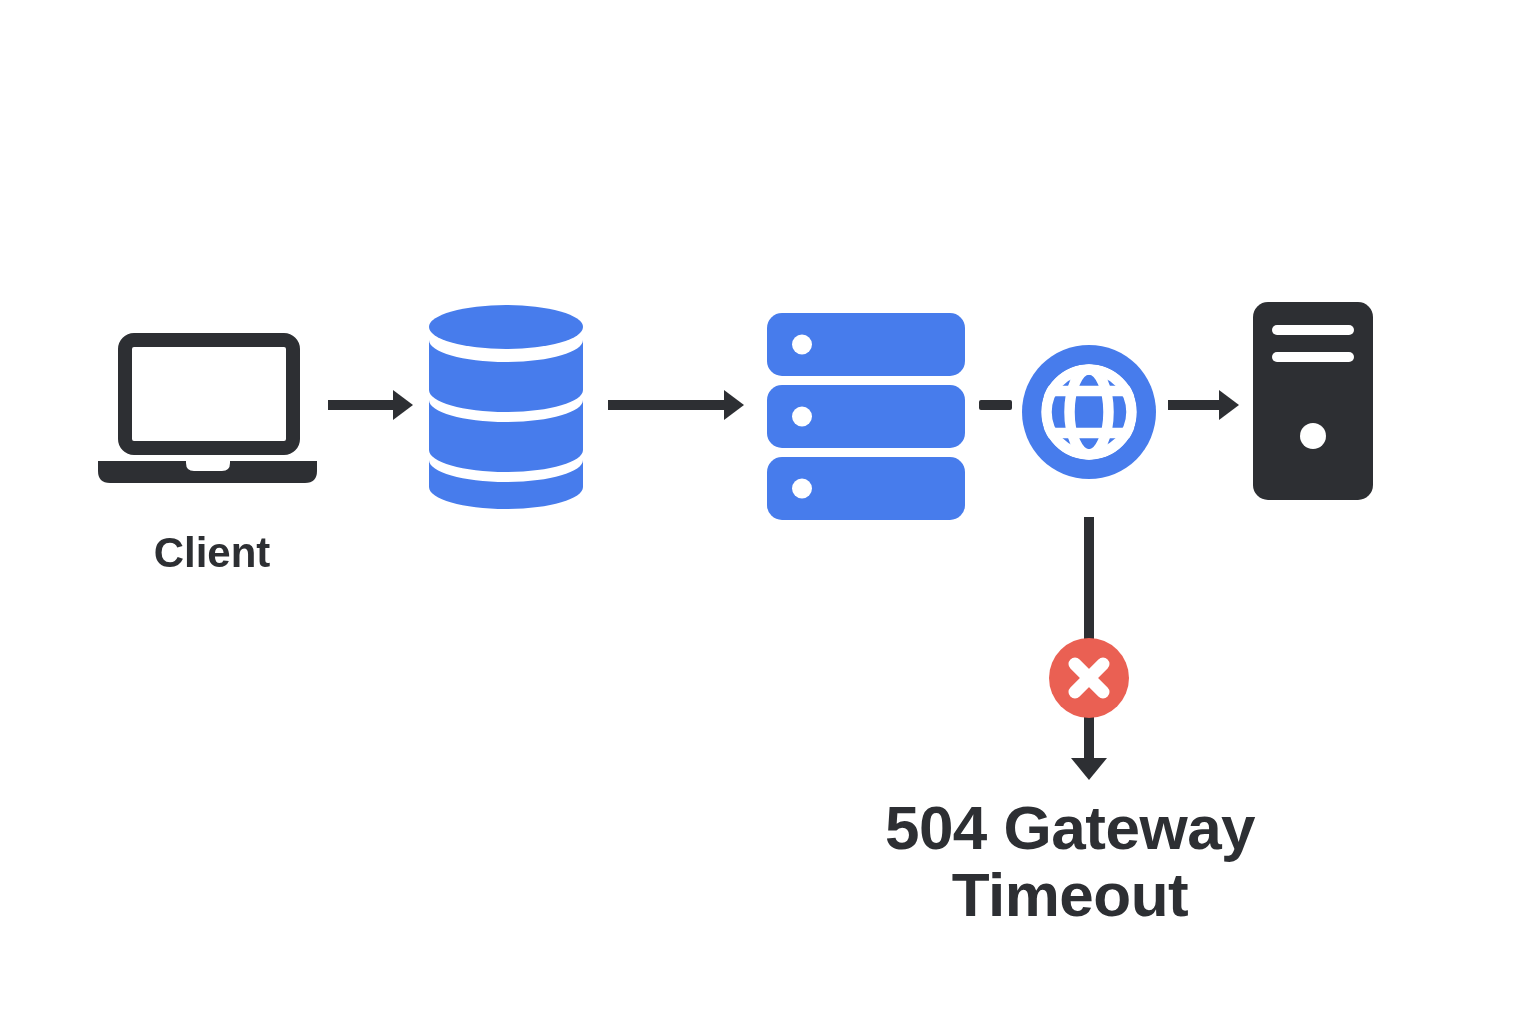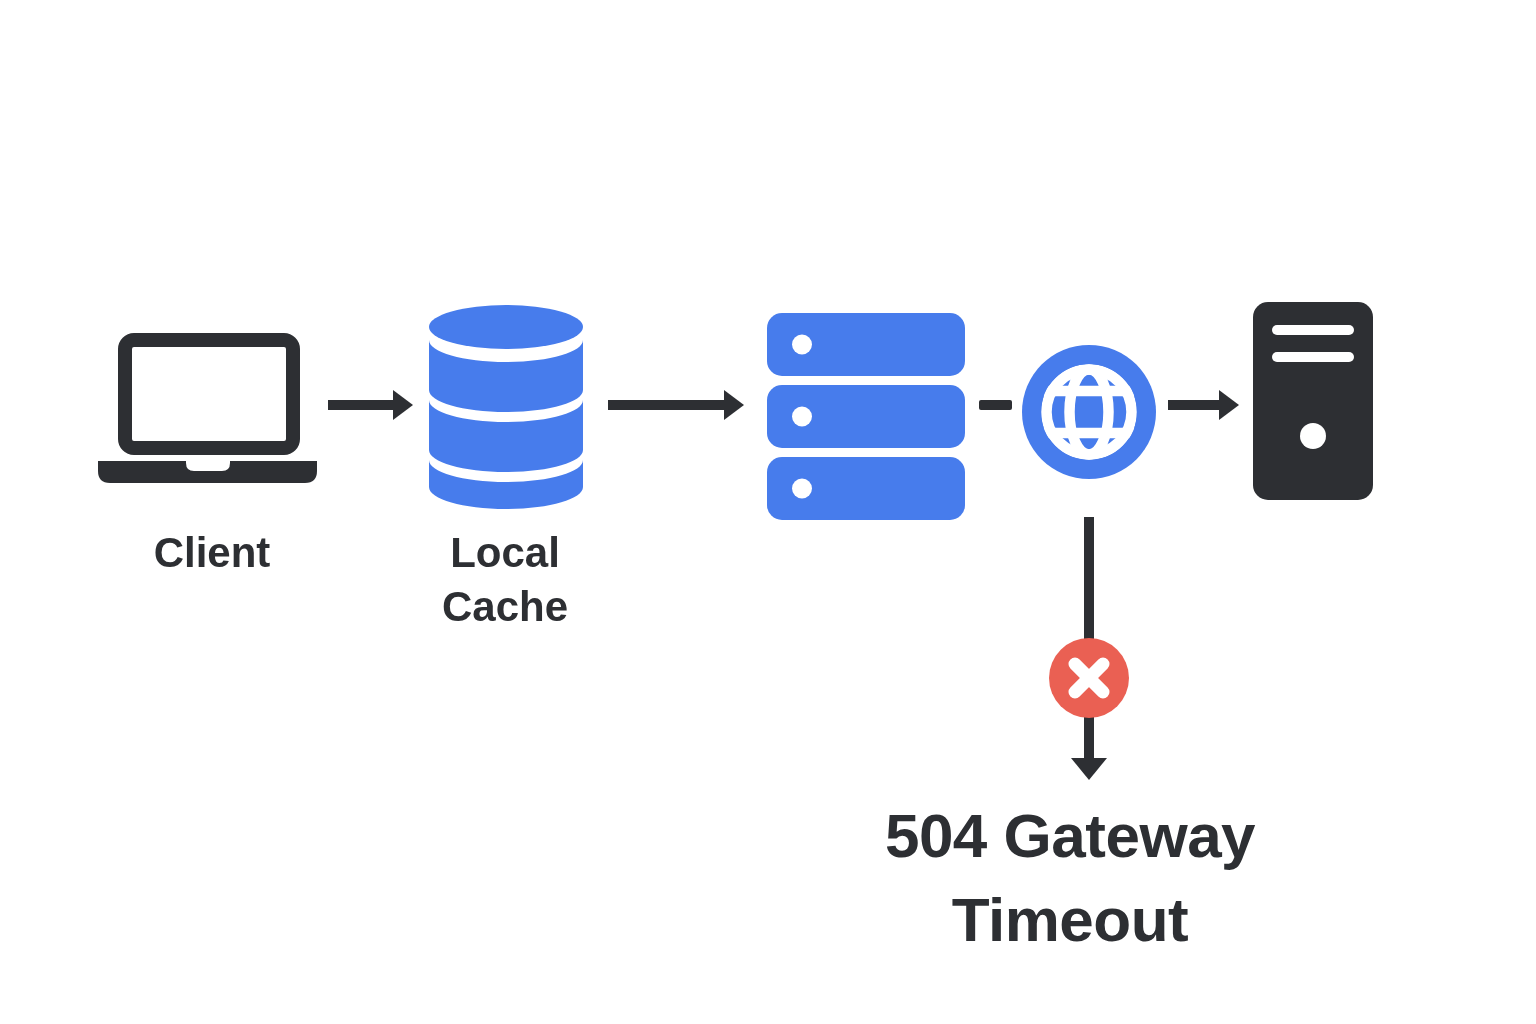--- a/index.html
+++ b/index.html
@@ -24,21 +24,21 @@
     color:var(--ink);
     letter-spacing:0;
   }
   .error-label{
     position:absolute;
     transform:translateX(-50%);
     text-align:center;
     white-space:pre-line;
     font-size:62px;
     font-weight:700;
-    line-height:84px;
+    line-height:67px;
     color:var(--ink);
     letter-spacing:-0.5px;
   }
   svg{display:block;}
   .fill-ink{fill:var(--ink);}
   .fill-blue{fill:var(--blue);}
   .fill-red{fill:var(--red);}
   .fill-white{fill:#fff;}
   .stroke-ink{stroke:var(--ink);}
   .stroke-white{stroke:#fff;}
@@ -80,22 +80,20 @@
   <div class="node-label" style="left:212px;top:526px;">Client</div>
 
   <div class="abs" style="left:428px;top:304px;">
     <svg width="156" height="206" viewBox="0 0 156 206">
       <ellipse class="fill-blue" cx="78" cy="23" rx="77" ry="22"></ellipse>
       <path class="fill-blue" d="M1 36 C1 48 35 58 78 58 C121 58 155 48 155 36 L155 86 C155 98 121 108 78 108 C35 108 1 98 1 86 Z"></path>
       <path class="fill-blue" d="M1 96 C1 108 35 118 78 118 C121 118 155 108 155 96 L155 146 C155 158 121 168 78 168 C35 168 1 158 1 146 Z"></path>
       <path class="fill-blue" d="M1 156 C1 168 35 178 78 178 C121 178 155 168 155 156 L155 183 C155 195 121 205 78 205 C35 205 1 195 1 183 Z"></path>
     </svg>
   </div>
-  <div class="node-label" style="left:505px;top:526px;">Local
-Cache</div>
 
   <div class="abs" style="left:767px;top:313px;">
     <svg width="198" height="207" viewBox="0 0 198 207">
       <rect class="fill-blue" x="0" y="0" width="198" height="63" rx="15"></rect>
       <rect class="fill-blue" x="0" y="72" width="198" height="63" rx="15"></rect>
       <rect class="fill-blue" x="0" y="144" width="198" height="63" rx="15"></rect>
       <circle class="fill-white" cx="35" cy="31.5" r="10"></circle>
       <circle class="fill-white" cx="35" cy="103.5" r="10"></circle>
       <circle class="fill-white" cx="35" cy="175.5" r="10"></circle>
     </svg>

